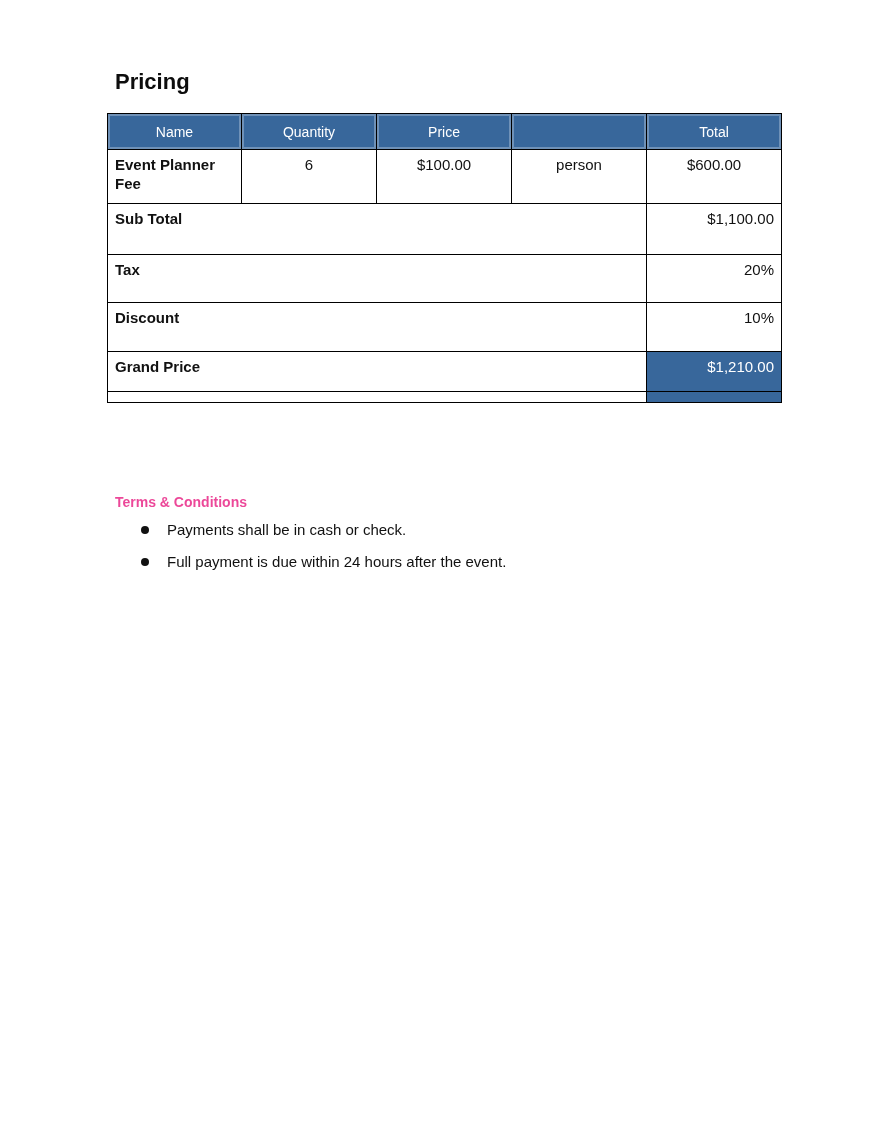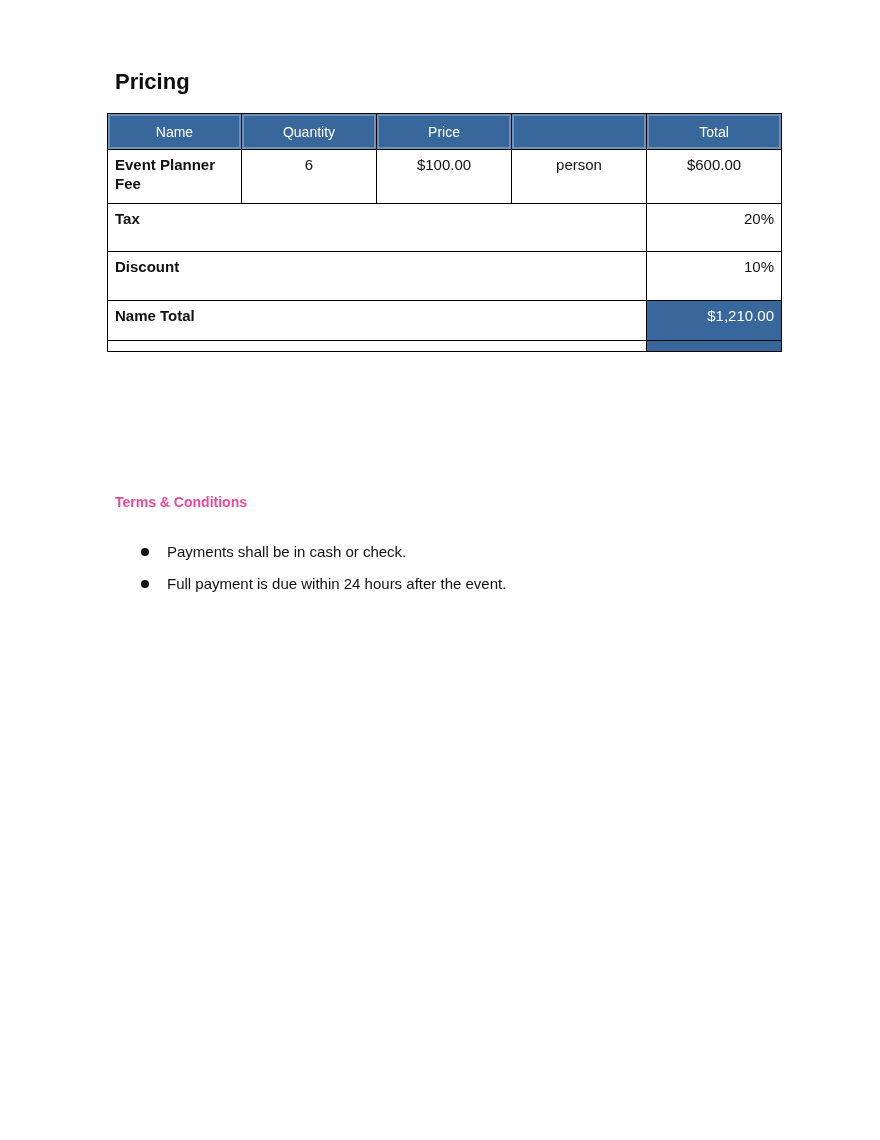--- a/index.html
+++ b/index.html
@@ -48,21 +48,21 @@
     background:var(--grand-blue);color:#ffffff;text-align:right;
     border-bottom:none;
   }
   td.strip-left{border:none;background:transparent;padding:0;}
   td.strip-blue{background:var(--grand-blue);border-top:none;padding:0;}
   .terms-heading{
     position:absolute;left:115px;top:494px;
     font-size:14px;font-weight:700;color:#ec4899;
   }
   .terms-list{
-    position:absolute;left:141px;top:542px;width:620px;
+    position:absolute;left:141px;top:520px;width:620px;
   }
   .terms-item{
     display:flex;align-items:flex-start;margin-bottom:13px;
     font-size:15px;line-height:19px;color:#111111;
   }
   .bullet-dot{
     flex:0 0 auto;width:8px;height:8px;border-radius:50%;
     background:#111111;margin:6px 18px 0 0;
   }
 </style>
@@ -87,30 +87,34 @@
     <th></th>
     <th>Total</th>
   </tr>
   <tr class="r1">
     <td class="name-cell">Event Planner Fee</td>
     <td class="c-center">6</td>
     <td class="c-center">$100.00</td>
     <td class="c-center">person</td>
     <td class="c-center">$600.00</td>
   </tr>
+  <tr class="sum1">
+    <td class="label-cell" colspan="4">Sub Total</td>
+    <td class="value-cell">$1,100.00</td>
+  </tr>
   <tr class="sum2">
     <td class="label-cell" colspan="4">Tax</td>
     <td class="value-cell">20%</td>
   </tr>
   <tr class="sum3">
     <td class="label-cell" colspan="4">Discount</td>
     <td class="value-cell">10%</td>
   </tr>
   <tr class="grand">
-    <td class="label-cell" colspan="4">Name Total</td>
+    <td class="label-cell" colspan="4">Grand Price</td>
     <td class="grand-value">$1,210.00</td>
   </tr>
   <tr class="strip">
     <td class="strip-left" colspan="4"></td>
     <td class="strip-blue"></td>
   </tr>
 </tbody>
   </table>
 
 <div class="terms-heading">Terms &amp; Conditions</div>

